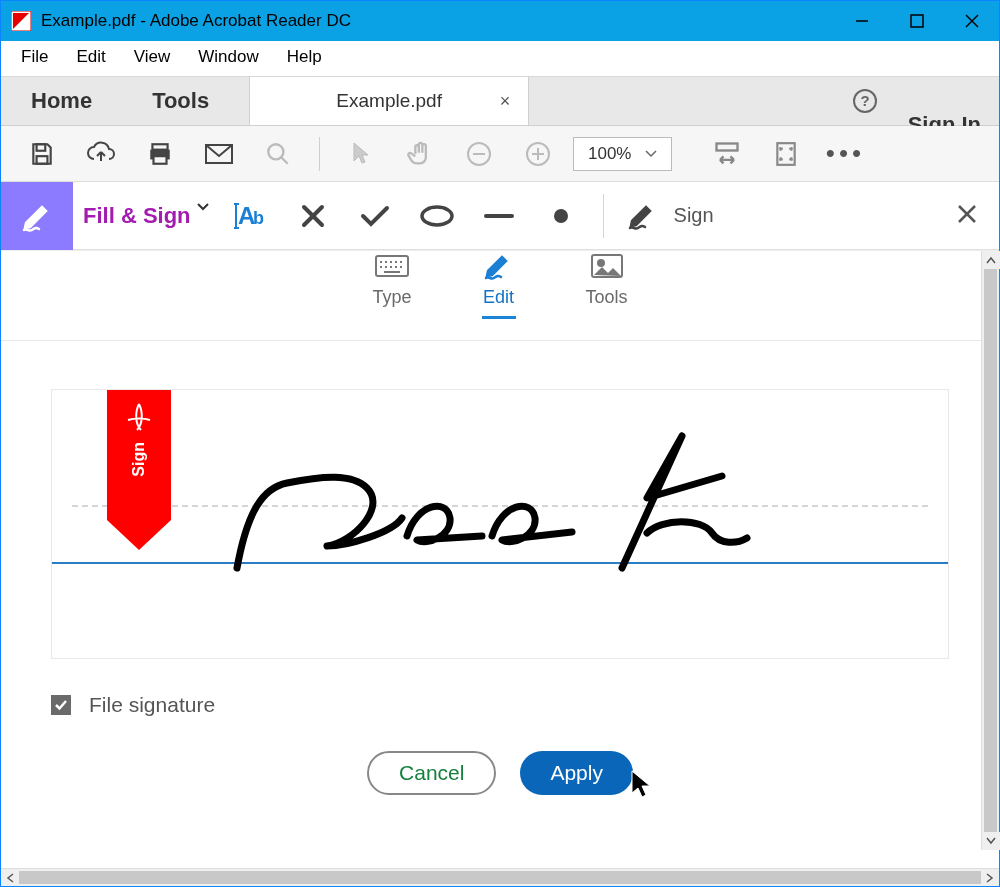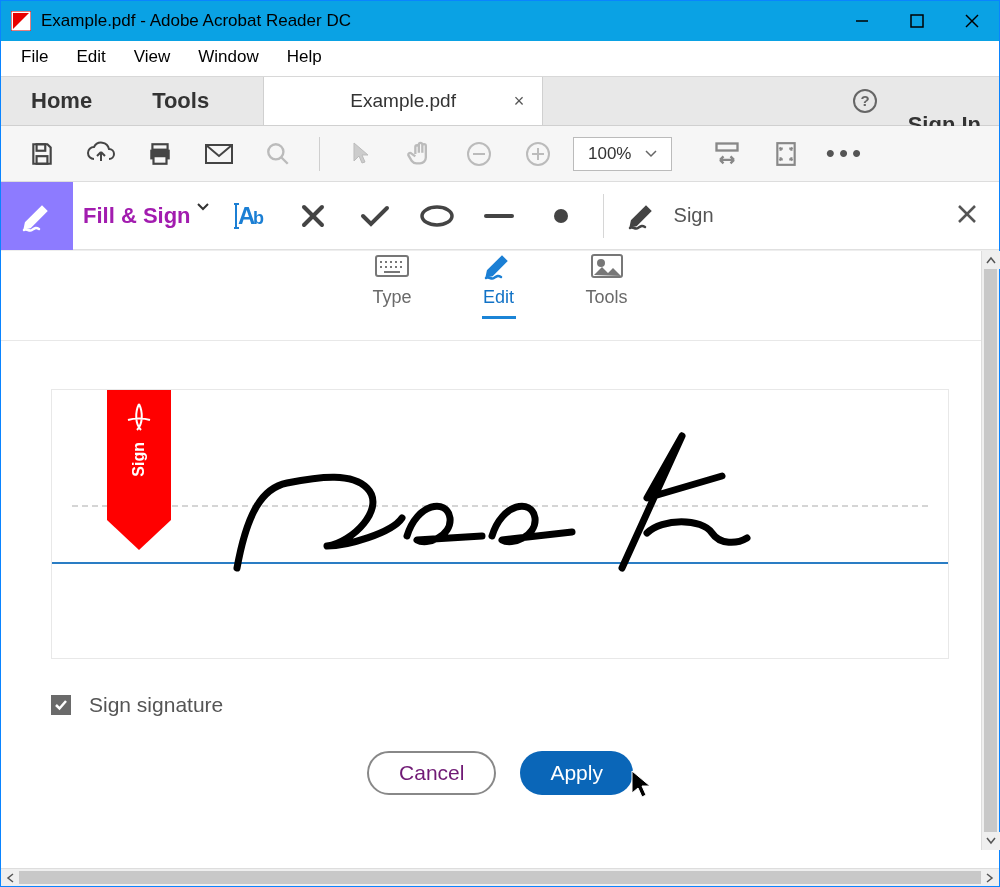--- a/index.html
+++ b/index.html
@@ -11,21 +11,21 @@
   .titlebar .title { flex: 0 0 auto; font-size: 17px; color: #000; }
   .titlebar .spacer { flex: 1; }
   .titlebar .winbtn { width: 55px; height: 40px; display: flex; align-items: center; justify-content: center; }
   .titlebar .winbtn svg { stroke: #000; }
   
   .menubar { height: 35px; background: #fff; display: flex; align-items: flex-start; padding: 0 6px; border-bottom: 0; }
   .menubar span { font-size: 17px; padding: 6px 14px; cursor: default; }
   
   .tabrow { height: 50px; background: #e8e8e8; display: flex; align-items: stretch; border-top: 1px solid #d8d8d8; border-bottom: 1px solid #d0d0d0; }
   .tabrow .hometab, .tabrow .toolstab { font-size: 22px; font-weight: 600; color: #333; padding: 0 30px; display:flex; align-items:center; }
-  .tabrow .doctab { background: #fff; display:flex; align-items:center; padding: 0 20px; border-left:1px solid #d0d0d0; border-right:1px solid #d0d0d0; margin-left: 24px; min-width: 280px; justify-content: center; position: relative;}
+  .tabrow .doctab { background: #fff; display:flex; align-items:center; padding: 0 20px; border-left:1px solid #d0d0d0; border-right:1px solid #d0d0d0; margin-left: 10px; min-width: 280px; justify-content: center; position: relative;}
   .tabrow .doctab .label { font-size: 19px; color: #333; }
   .tabrow .doctab .close { position:absolute; right:18px; font-size:18px; color:#555; }
   .tabrow .rightside { margin-left:auto; display:flex; align-items:center; }
   .tabrow .help { width:50px; display:flex; align-items:center; justify-content:center;}
   .tabrow .signin { font-size:22px; font-weight:600; padding: 0 18px; color:#333;margin-top:48px; }
   
   .toolbar { height: 56px; background: #f6f6f6; border-bottom: 1px solid #ddd; display:flex; align-items:center; padding: 0 17px; gap: 11px; }
   .toolbar .tbtn { width: 48px; height:48px; display:flex; align-items:center; justify-content:center; }
   .toolbar .sep { width:1px; height:34px; background:#cfcfcf; margin: 0 6px; }
   .toolbar .zoom { height:34px; border:1px solid #bbb; background:#fff; display:flex; align-items:center; padding:0 14px 0 14px; font-size:17px; color:#333; gap:14px;}
@@ -53,21 +53,21 @@
   .ribbon { position:absolute; top:0; left:55px; width:64px; }
   .ribbon .body { width:64px; height:130px; background:#ff0000; display:flex; flex-direction:column; align-items:center; padding-top:10px; }
   .ribbon .tip { width:0; height:0; border-left:32px solid transparent; border-right:32px solid transparent; border-top:30px solid #ff0000; }
   .ribbon .vtext { color:#fff; font-size:16px; font-weight:600; writing-mode: vertical-rl; transform: rotate(180deg); margin-top:8px;}
   .sigdraw { position:absolute; left:140px; top:28px; }
   .savewrap { display:flex; align-items:center; gap:18px; padding: 24px 50px; }
   .savewrap .chk { width:20px; height:20px; background:#6a6a6a; display:flex; align-items:center; justify-content:center; }
   .savewrap .lbl { font-size:21px; color:#555; }
   .btnrow { display:flex; justify-content:center; gap:24px; padding: 10px 0 20px 0; position:relative;}
   .btn { height:44px; border-radius:22px; padding:0 30px; font-size:21px; display:flex; align-items:center; justify-content:center; }
-  .btn.cancel { border:2px solid #888; color:#701a75; background:#fff; }
+  .btn.cancel { border:2px solid #888; color:#15803d; background:#fff; }
   .btn.apply { background:#0a66b8; color:#fff; font-weight:500; }
   .cursor { position:absolute; }
   
   .vscroll { position:absolute; right:0; top:0; bottom:18px; width:18px; background:#efefef; border-left:1px solid #ddd; }
   .vscroll .arrow { width:18px; height:18px; display:flex; align-items:center; justify-content:center; background:#efefef; }
   .vscroll .arrow.top { position:absolute; top:0; }
   .vscroll .arrow.bot { position:absolute; bottom:0; }
   .vscroll .thumb { position:absolute; top:18px; bottom:18px; left:2px; right:2px; background:#c8c8c8; }
   .hscroll { width:100%; height:18px; background:#efefef; border-top:1px solid #ddd; display:flex; margin-top:auto;}
   .hscroll .arrow { width:18px; height:18px; display:flex; align-items:center; justify-content:center; }
@@ -334,21 +334,21 @@
         </svg>
       </div>
     </div>
 
     <div class="savewrap">
       <div class="chk">
         <svg width="14" height="12" viewBox="0 0 14 12" stroke="#fff" stroke-width="2.5" fill="none">
             <path d="M2 6 L5.5 9.5 L12 2"></path>
           </svg>
       </div>
-      <span class="lbl">Sign signature</span>
+      <span class="lbl">File signature</span>
     </div>
 
     <div class="btnrow">
       <div class="btn cancel">Cancel</div>
       <div class="btn apply">Apply</div>
       <svg class="cursor" style="left:calc(50% + 130px); top:28px;" width="22" height="30" viewBox="0 0 22 30">
           <path d="M2 2 L2 24 L8 19 L12 28 L16 26 L12 17 L20 17 Z" fill="#000" stroke="#fff" stroke-width="1"></path>
         </svg>
     </div>
 

